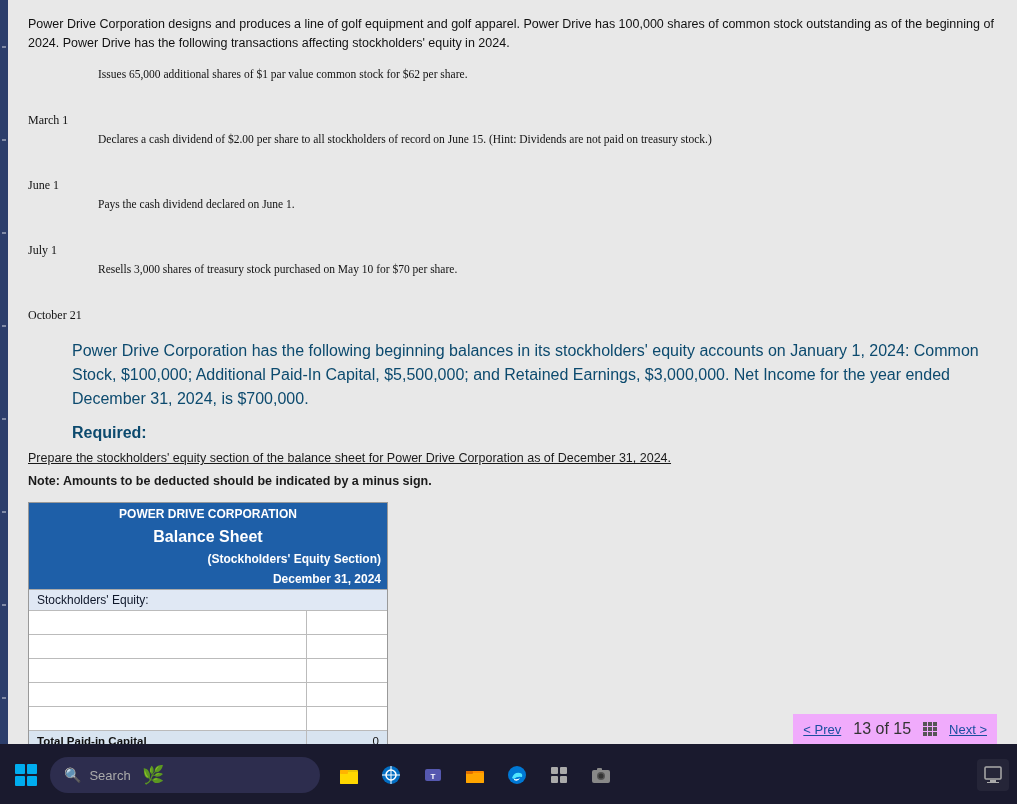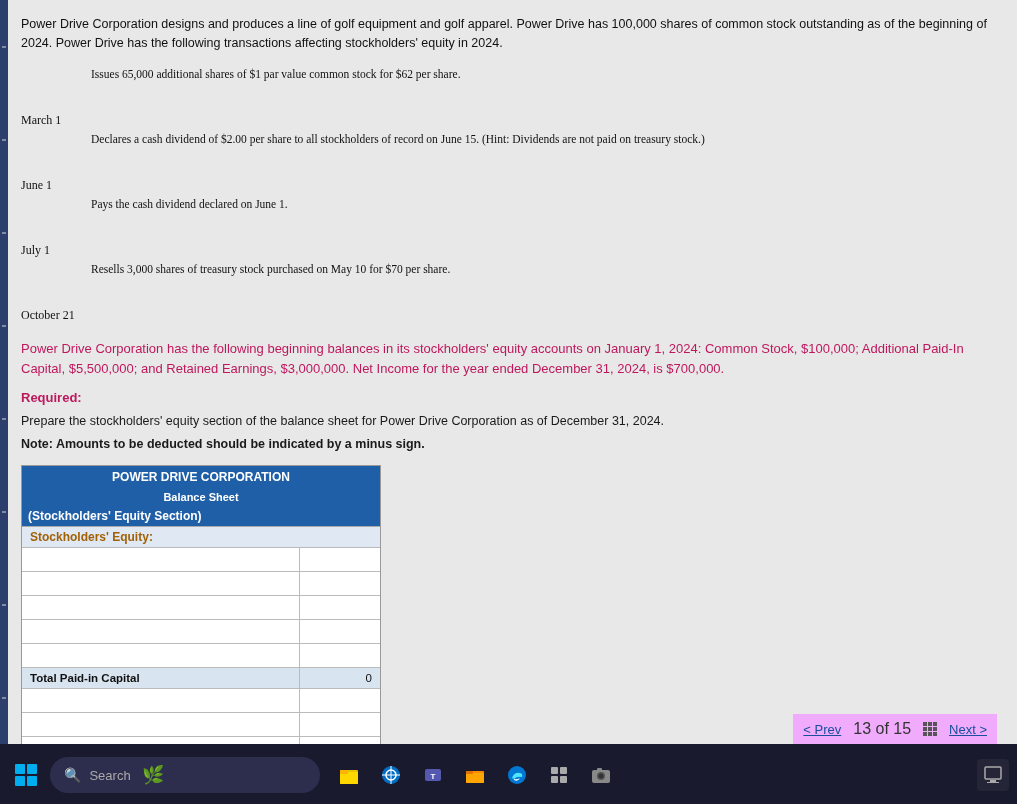--- a/index.html
+++ b/index.html
@@ -20,21 +20,21 @@
       left: 0;
       right: 0;
       bottom: 60px;
       background: #f0f0f0;
       display: flex;
     }
 
     
     .content-area {
       flex: 1;
-      padding: 15px 13px;
+      padding: 15px 20px;
       background: #e8e8e8;
       overflow-y: auto;
       color: #1a1a1a;
     }
 
     .intro-text {
       font-size: 12.5px;
       line-height: 1.5;
       margin-bottom: 12px;
       color: #111;
@@ -42,35 +42,37 @@
 
     .transactions-list {
       font-size: 11.5px;
       line-height: 1.6;
       margin-bottom: 14px;
       color: #111;
       font-family: 'Courier New', monospace;
     }
 
     .narrative-text {
-      font-size: 13px;
+      font-size: 16px;
       line-height: 1.5;
       margin-bottom: 10px;
-      color: #be185d;
+      color: #0c4a6e;
+      margin-left: 44px;
     }
 
     .required-label {
       font-weight: bold;
       margin-bottom: 4px;
     }
 
     .prepare-text {
       font-size: 12.5px;
       line-height: 1.5;
       margin-bottom: 6px;
+      text-decoration: underline;
     }
 
     .note-text {
       font-size: 12.5px;
       font-weight: bold;
       margin-bottom: 14px;
     }
 
     
     .balance-sheet-container {
@@ -86,39 +88,39 @@
       padding: 4px 6px;
       font-size: 12px;
       font-weight: bold;
     }
 
     .bs-subheader {
       background: #1e5fa8;
       color: white;
       text-align: center;
       padding: 3px 6px;
-      font-size: 11px;
+      font-size: 16px;
       font-weight: bold;
     }
 
     .bs-subheader2 {
       background: #1e5fa8;
       color: white;
-      text-align: left;
+      text-align: right;
       padding: 3px 6px;
       font-size: 12px;
       font-weight: bold;
     }
 
     .bs-section-header {
       background: #e0e8f4;
-      color: #a16207;
+      color: #0f172a;
       padding: 3px 8px;
       font-size: 12px;
-      font-weight: bold;
+      font-weight: normal;
       border-top: 1px solid #aaa;
     }
 
     .bs-total-row {
       display: flex;
       border-top: 1px solid #bbb;
       background: #d8e4f0;
     }
 
     .bs-total-label {
@@ -404,20 +406,21 @@
 
     <p class="prepare-text">Prepare the stockholders' equity section of the balance sheet for Power Drive Corporation as of December 31, 2024.</p>
 
     <p class="note-text">Note: Amounts to be deducted should be indicated by a minus sign.</p>
 
     <div class="balance-sheet-container">
 
       <div class="bs-header">POWER DRIVE CORPORATION</div>
       <div class="bs-subheader">Balance Sheet</div>
       <div class="bs-subheader2">(Stockholders' Equity Section)</div>
+      <div class="bs-subheader2">December 31, 2024</div>
 
       <div class="bs-section-header">Stockholders' Equity:</div>
 
       <div class="bs-blank-row">
         <div class="bs-blank-cell"></div>
         <div class="bs-blank-value"></div>
       </div>
       <div class="bs-blank-row">
         <div class="bs-blank-cell"></div>
         <div class="bs-blank-value"></div>

